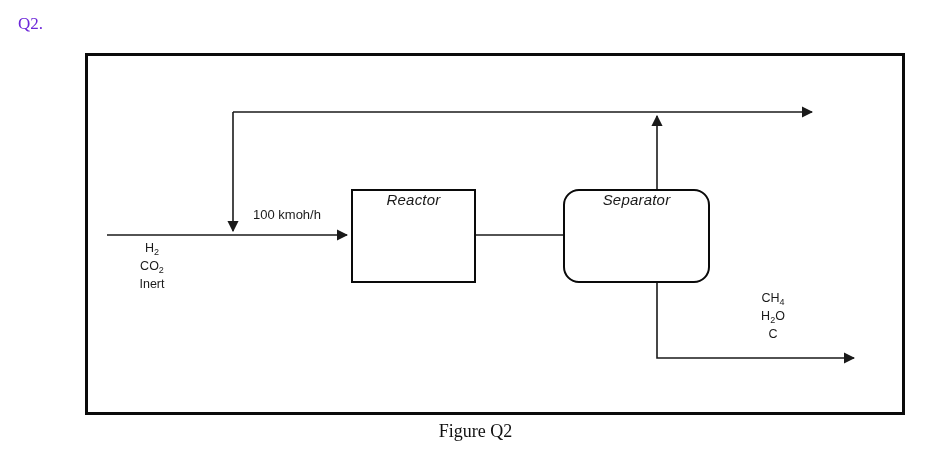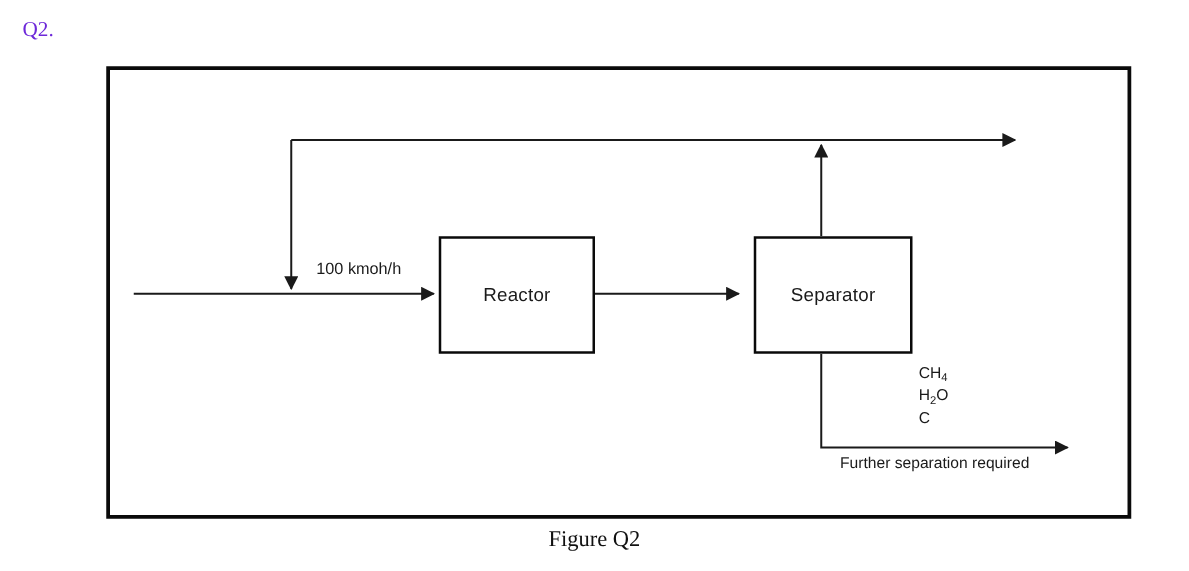--- a/index.html
+++ b/index.html
@@ -59,37 +59,39 @@
     width: 951px;
     height: 457px;
     pointer-events: none;
   }
   .unit-box {
     position: absolute;
     border: 2.5px solid #0a0a0a;
     box-sizing: border-box;
     background: #ffffff;
     display: flex;
-    align-items: center;
+    align-items: flex-start;
     justify-content: center;
     font-size: 15px;
     color: #1a1a1a;
     letter-spacing: 0.2px;
+    font-style: italic;
   }
   #reactor-box {
     left: 351px;
     top: 189px;
     width: 125px;
     height: 94px;
   }
   #separator-box {
-    left: 603px;
+    left: 563px;
     top: 189px;
-    width: 127px;
+    width: 147px;
     height: 94px;
+    border-radius: 16px;
   }
   .stream-text {
     position: absolute;
     font-size: 12.5px;
     line-height: 17px;
     color: #1a1a1a;
     white-space: nowrap;
   }
   #flow-rate-label {
     left: 253px;
@@ -100,21 +102,21 @@
   #feed-components {
     left: 120px;
     top: 240px;
     width: 64px;
     text-align: center;
   }
   #product-components {
     left: 735px;
     top: 290px;
     width: 76px;
-    text-align: left;
+    text-align: center;
   }
   #further-sep-note {
     left: 672px;
     top: 362px;
     font-size: 12.5px;
   }
   .stream-text sub {
     font-size: 9px;
     vertical-align: baseline;
     position: relative;
@@ -160,24 +162,28 @@
   <div class="unit-box" id="reactor-box">
     <span>Reactor</span>
   </div>
 
   <div class="unit-box" id="separator-box">
     <span>Separator</span>
   </div>
 
   <div class="stream-text" id="flow-rate-label">100 kmoh/h</div>
 
+  <div class="stream-text" id="feed-components">
+    <span class="comp-line">H<sub>2</sub></span>
+    <span class="comp-line">CO<sub>2</sub></span>
+    <span class="comp-line">Inert</span>
+  </div>
 
   <div class="stream-text" id="product-components">
     <span class="comp-line">CH<sub>4</sub></span>
     <span class="comp-line">H<sub>2</sub>O</span>
     <span class="comp-line">C</span>
   </div>
 
-  <div class="stream-text" id="further-sep-note">Further separation required</div>
 
   <div class="figure-caption">Figure Q2</div>
 
 </div>
 
 </body></html>

